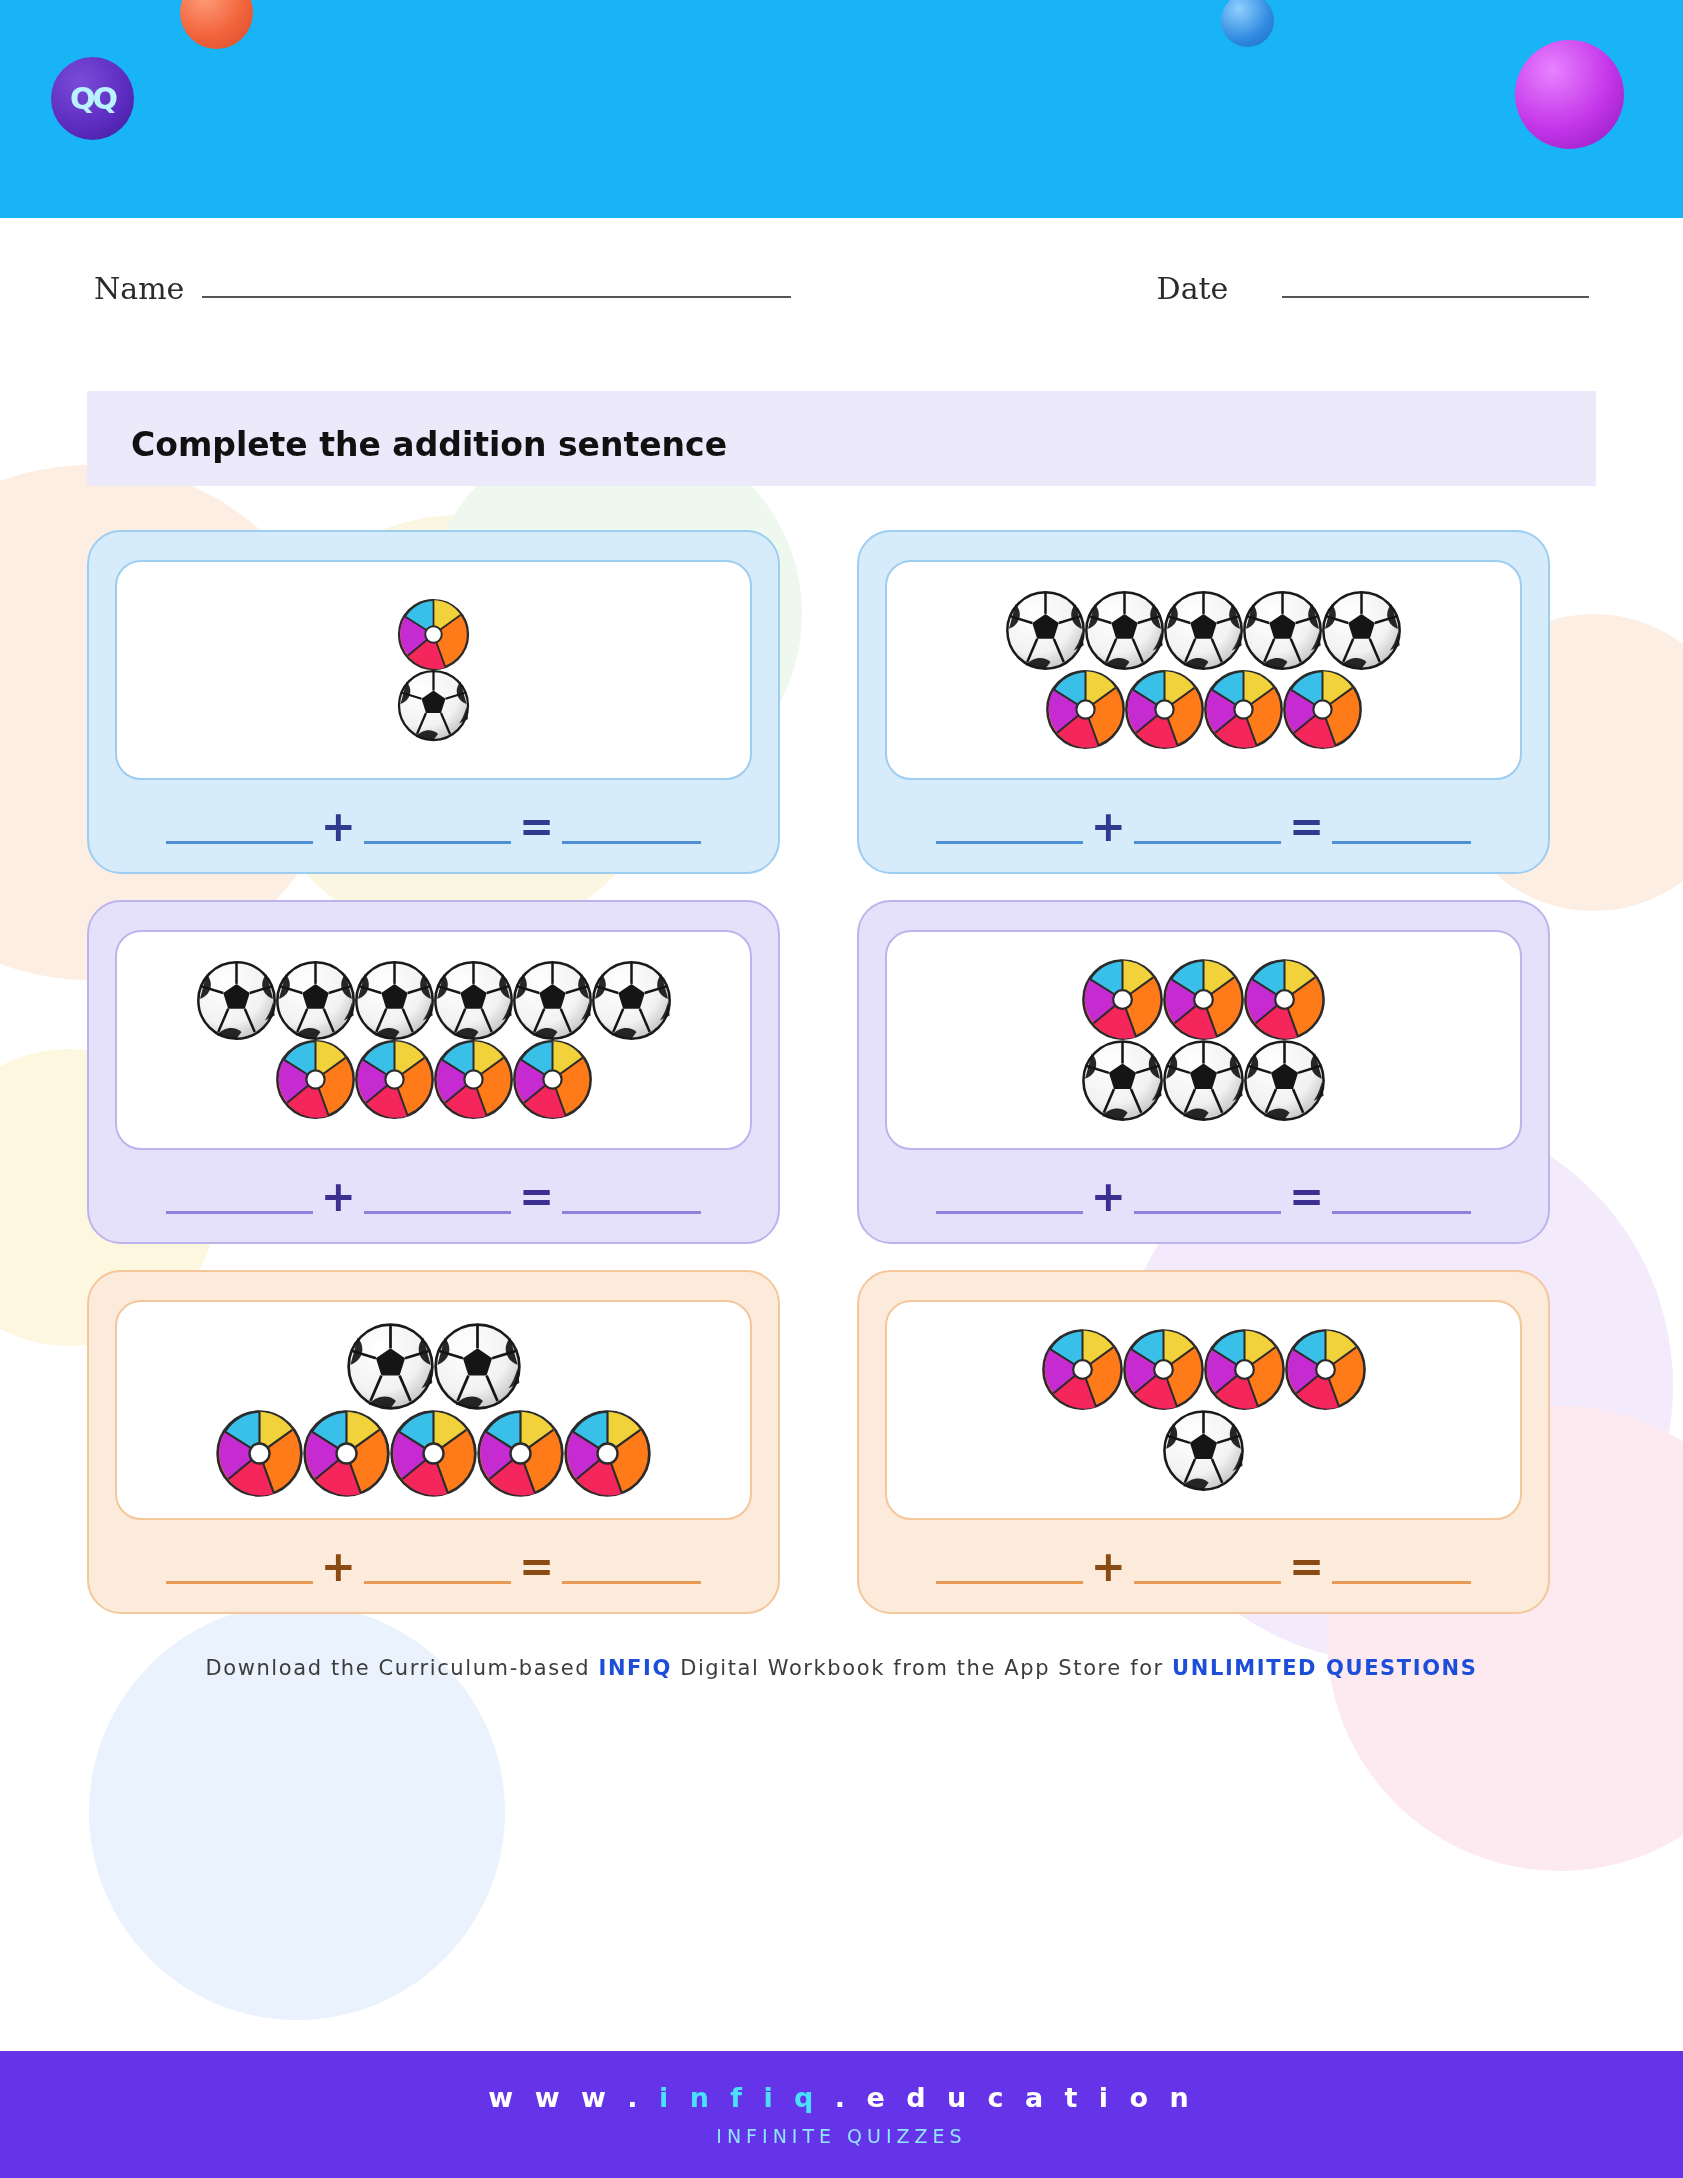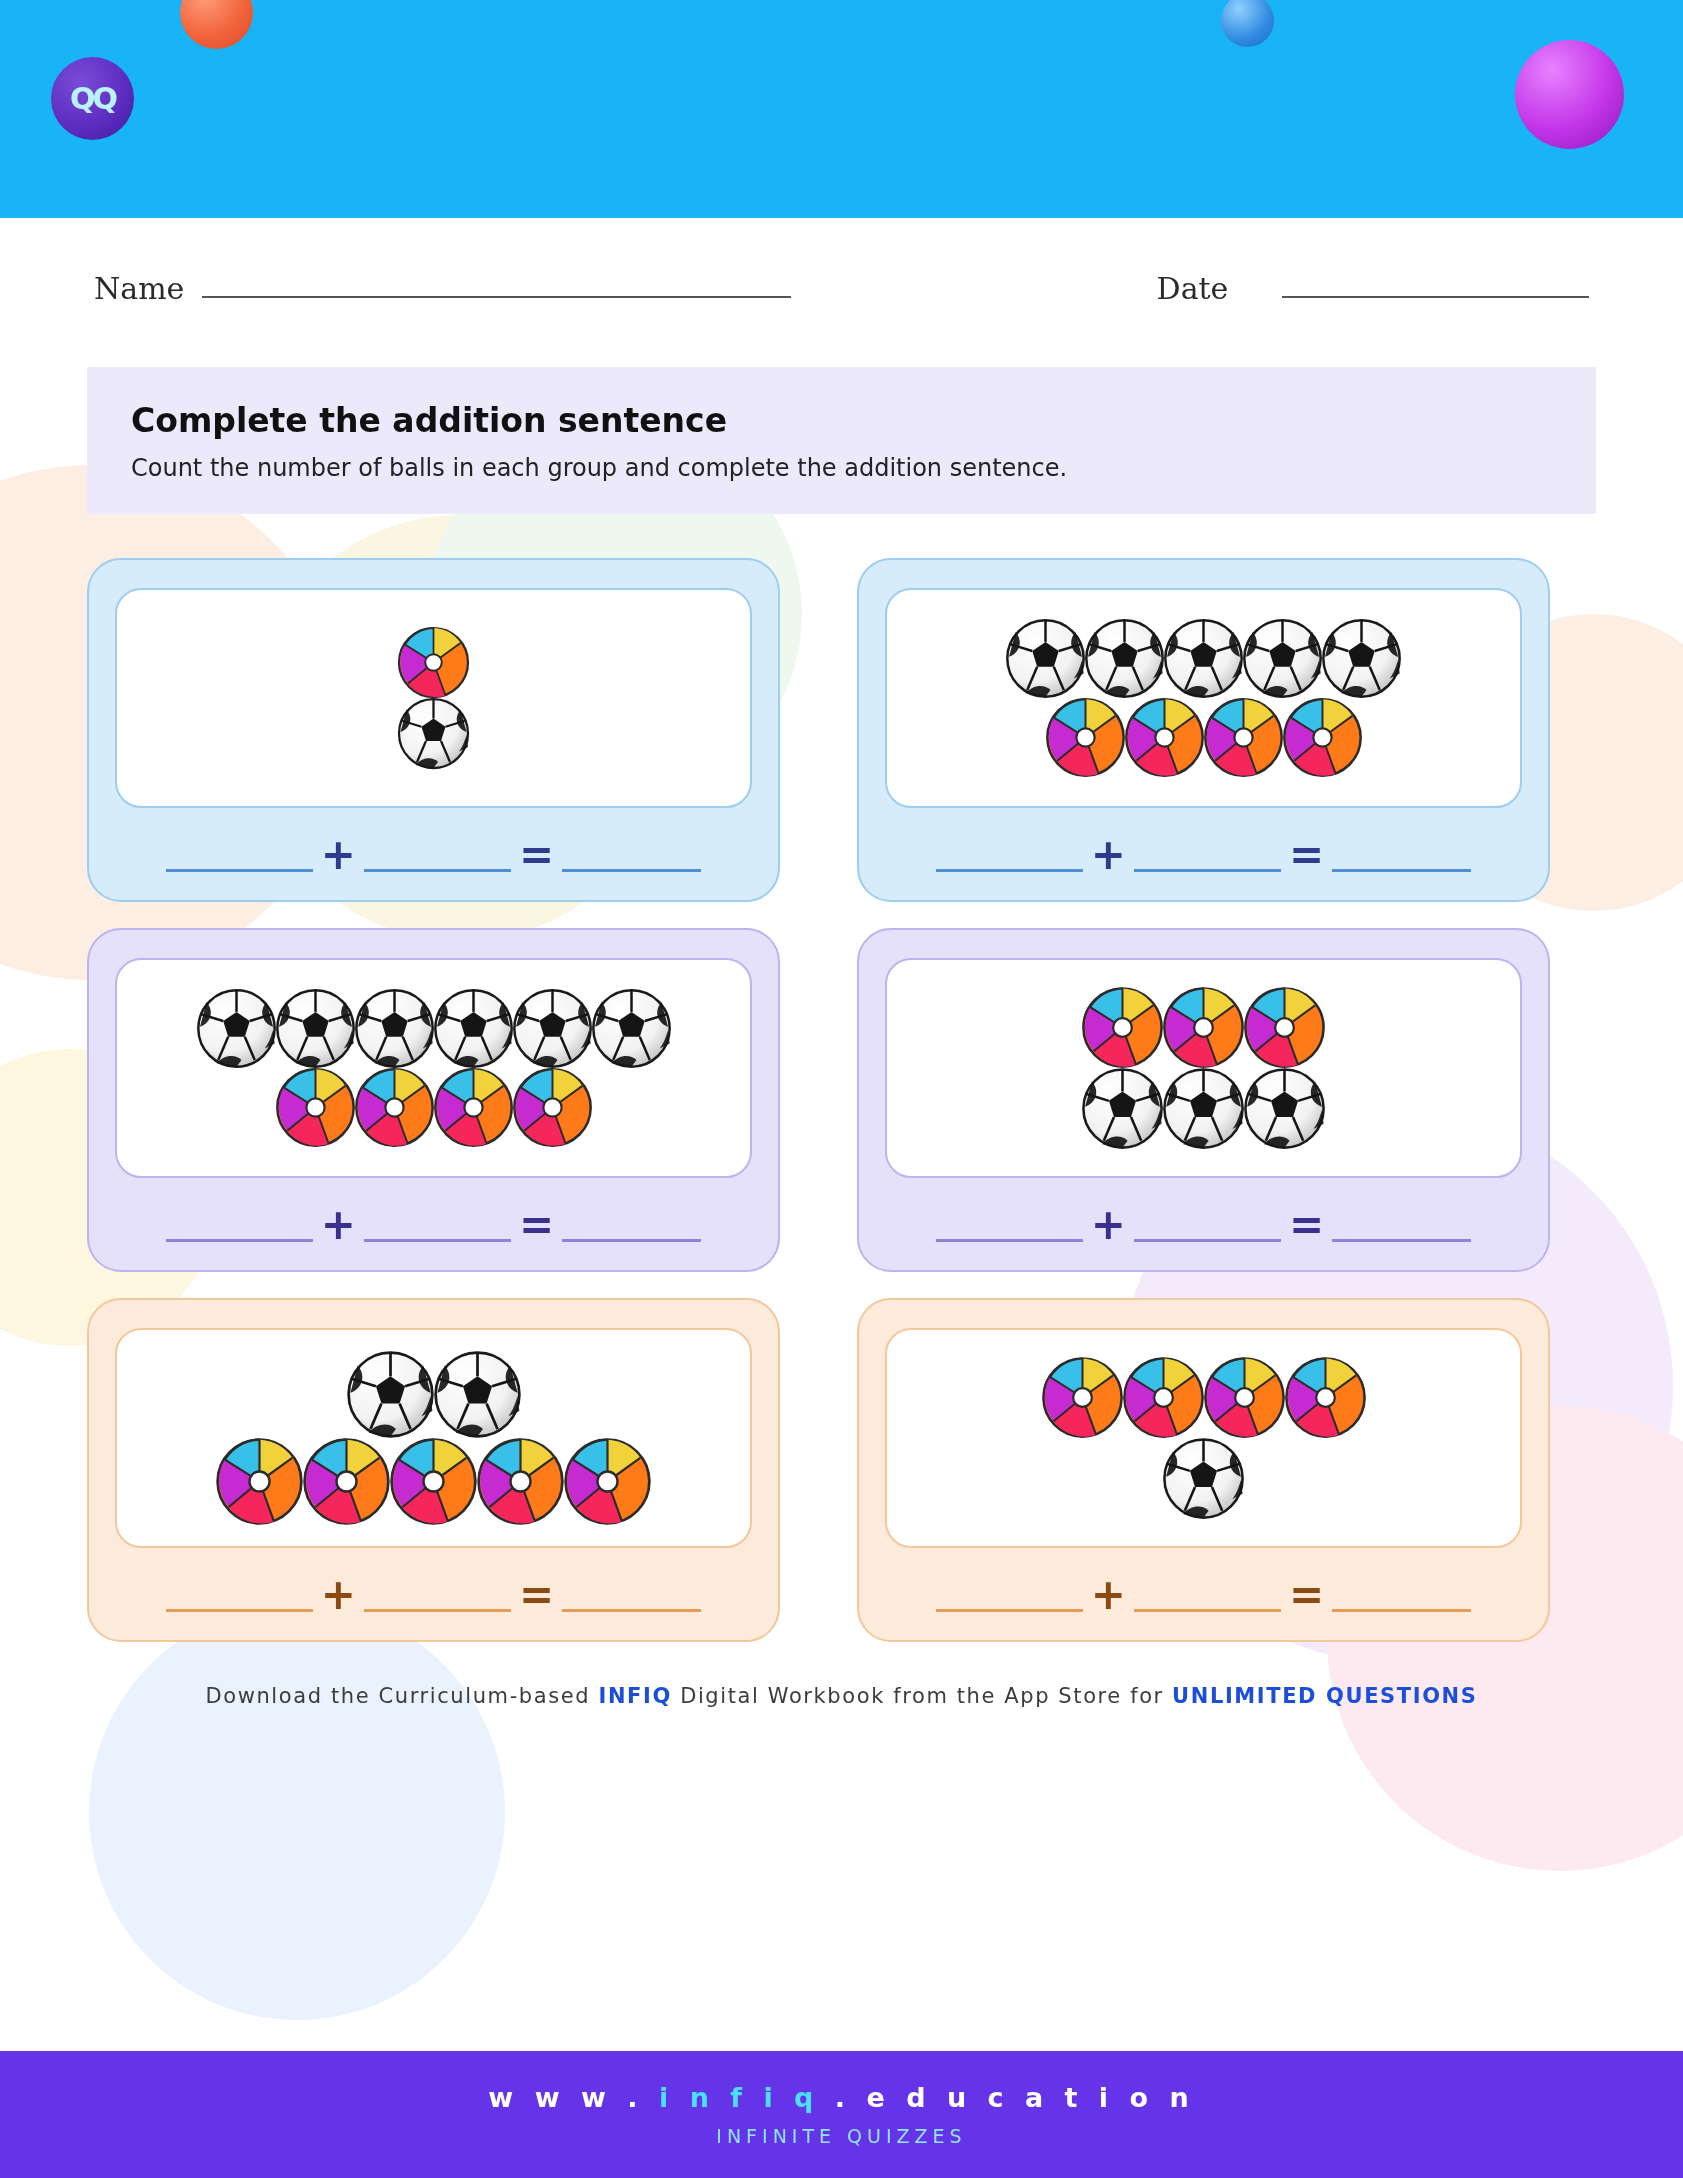--- a/index.html
+++ b/index.html
@@ -72,23 +72,23 @@
     display: flex; align-items: flex-end; justify-content: center;
   }
   .nd-label { font-size: 30px; color: #2b2b2b; font-family: "DejaVu Serif", serif; }
   .nd-rule { flex: 1; border-bottom: 2px solid #555; margin: 0 0 8px 18px; }
   .nd-name { display: flex; align-items: flex-end; width: 733px; }
   .nd-date { display: flex; align-items: flex-end; width: 455px; margin-left: 366px; gap: 36px; }
 
   
   .instruction {
     position: relative; z-index: 2;
-    margin: 61px 87px 0 87px;
+    margin: 85px 87px 0 87px;
     background: #ece9fb;
-    padding: 34px 44px 32px 44px;
+    padding: 34px 44px 22px 44px;
   }
   .instruction h2 {
     margin: 0; font-size: 33px; color: #111; font-weight: bold;
     font-family: "DejaVu Sans", sans-serif;
   }
   .instruction p {
     margin: 14px 0 0 0; font-size: 24px; color: #222;
     font-family: "DejaVu Sans", sans-serif;
   }
 
@@ -199,21 +199,20 @@
     <span class="nd-rule"></span>
   </div>
   <div class="nd-date">
     <span class="nd-label">Date</span>
     <span class="nd-rule"></span>
   </div>
 </div>
 
 <div class="instruction">
   <h2>Complete the addition sentence</h2>
-  <p>Count the number of balls in each group and complete the addition sentence.</p>
 </div>
 
 <div class="grid" id="problem-grid">
     <div class="card blue">
       <div class="ball-box">
         <div class="ball-row">
   <svg class="ball" width="75" height="75" viewBox="0 0 100 100">
     <circle cx="50" cy="50" r="46" fill="#ff7a18" stroke="#2b2b2b" stroke-width="3"></circle>
     <path d="M50 50 L50 4 A46 46 0 0 0 12 26 Z" fill="#39c0e8"></path>
     <path d="M50 50 L12 26 A46 46 0 0 0 16 78 Z" fill="#c52bd1"></path>

